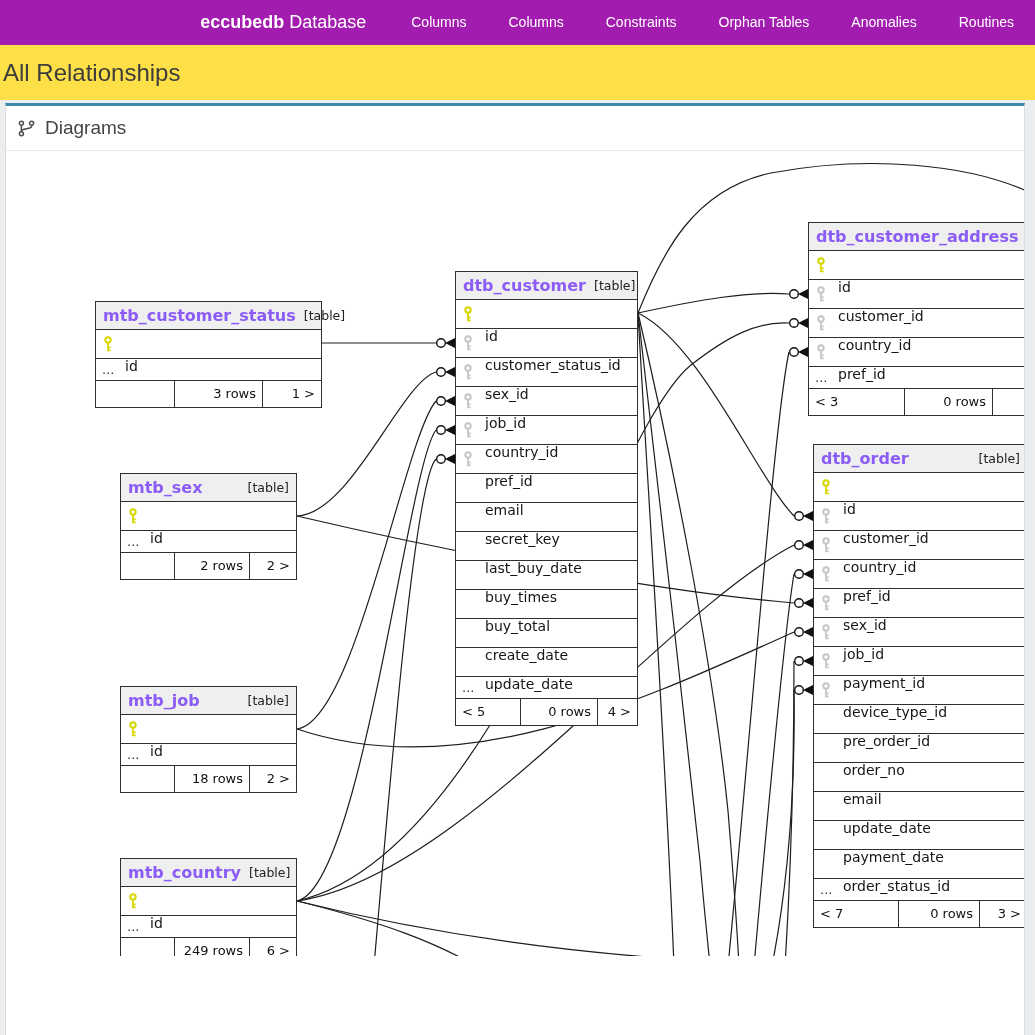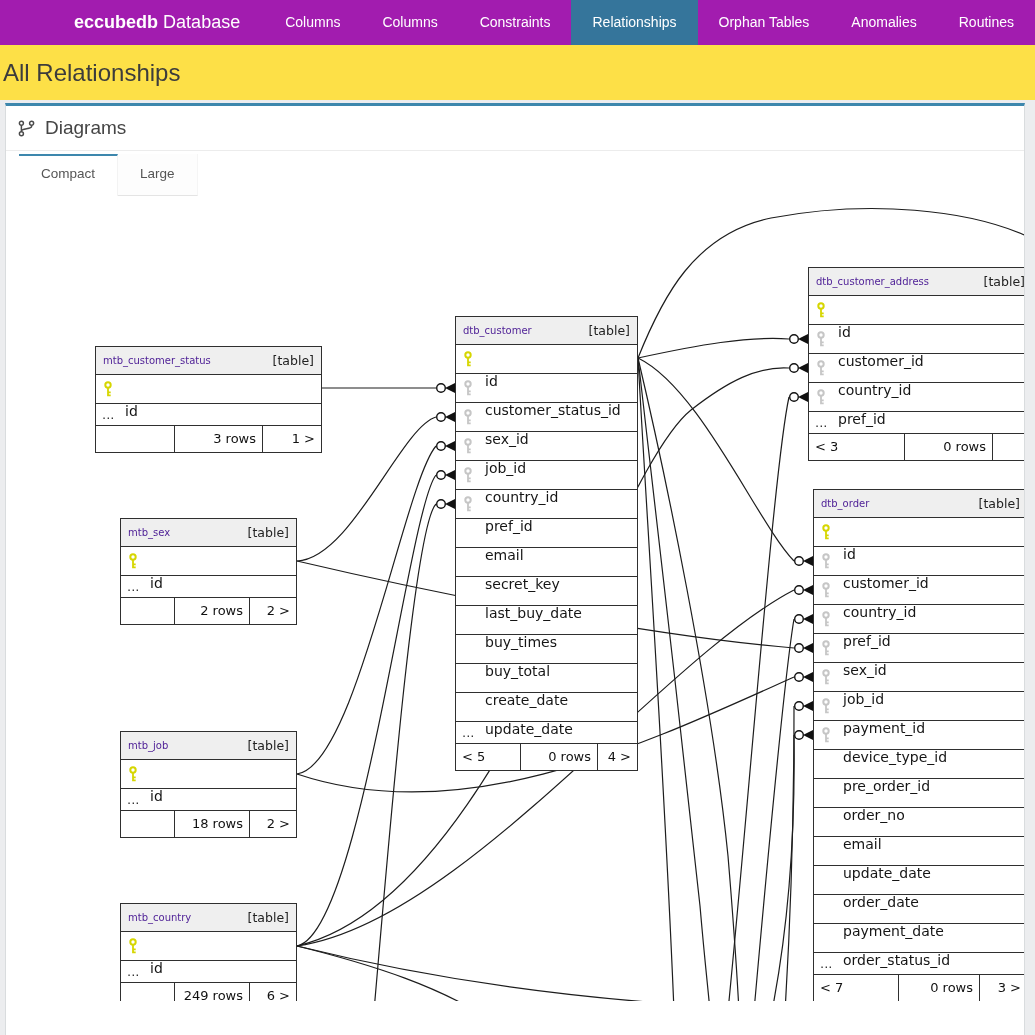--- a/index.html
+++ b/index.html
@@ -30,66 +30,61 @@
   .tab.inactive { background:#fdfdfd; border-bottom:1px solid #e4e4e4; border-right:1px solid #f5f5f5; }
 
   
   .diagram { position:relative; width:1018px; height:795px; overflow:hidden; margin-top:10px; background:#fff; }
   .diagram svg.wires { position:absolute; left:0; top:0; z-index:0; }
 
   .etable { position:absolute; background:#fff; border:1.5px solid #2f2f2f; z-index:1;
             font-family:"DejaVu Sans", sans-serif; }
   .et-head { display:flex; justify-content:space-between; align-items:center; background:#efefef;
              border-bottom:1.5px solid #2f2f2f; padding:0 7px; height:28px; }
-  .et-name { font-weight:normal; font-size:10px; color:#4c1d95; cursor:pointer; white-space:nowrap; }
+  .et-name { font-weight:bold; font-size:16px; color:#8b5cf6; cursor:pointer; white-space:nowrap; }
   .et-tag { font-size:12.5px; color:#222; white-space:nowrap; padding-left:8px; }
   .et-row { display:flex; align-items:center; height:29px; border-bottom:1px solid #2f2f2f; padding-left:7px; }
   .et-key { width:22px; display:flex; align-items:center; flex:none; }
   .et-col { font-size:14px; color:#151515; white-space:nowrap;margin-top:44px; }
   .et-dots { height:22px; line-height:21px; border-bottom:1px solid #2f2f2f; padding-left:6px;
              font-size:13px; color:#333; }
   .et-foot { display:flex; height:26px; font-size:13px; color:#111; }
   .et-foot span { display:block; padding:5px 6px; white-space:nowrap; overflow:hidden; }
   .fc2, .fc3 { border-left:1px solid #2f2f2f; text-align:right; }
   .fc3 { flex:1; }
 </style>
 </head>
 <body>
 
 <nav class="navbar">
   <div class="brand"><b>eccubedb</b><span> Database</span></div>
   <ul class="nav-items" id="nav-items">
       <li class="nav-item">Columns</li>
       <li class="nav-item">Columns</li>
       <li class="nav-item">Constraints</li>
-      <li class="nav-item active">Relationships</li>
       <li class="nav-item">Orphan Tables</li>
       <li class="nav-item">Anomalies</li>
       <li class="nav-item">Routines</li>
     </ul>
 </nav>
 
 <div class="heading-band">
   <h1>All Relationships</h1>
 </div>
 
 <div class="card">
   <div class="card-header">
     <svg width="17" height="17" viewBox="0 0 16 16">
       <circle cx="3.2" cy="3" r="1.9" fill="none" stroke="#4a4a4a" stroke-width="1.4"></circle>
       <circle cx="12.8" cy="3" r="1.9" fill="none" stroke="#4a4a4a" stroke-width="1.4"></circle>
       <circle cx="3.2" cy="13" r="1.9" fill="none" stroke="#4a4a4a" stroke-width="1.4"></circle>
       <path d="M3.2,5 v6 M12.8,5 v1.2 c0,2.6 -9.6,1.6 -9.6,4.3" fill="none" stroke="#4a4a4a" stroke-width="1.4"></path>
     </svg>
     <span>Diagrams</span>
   </div>
-  <div class="tabs" id="tabs">
-      <div class="tab active">Compact</div>
-      <div class="tab inactive">Large</div>
-    </div>
   <div class="diagram" id="diagram">
       <svg class="wires" width="1018" height="795" viewBox="0 0 1018 795">
         <path d="M316,182 L430,182" fill="none" stroke="#1d1d1d" stroke-width="1.2"></path>
         <path d="M291,355 C345,353 395,221 430,211" fill="none" stroke="#1d1d1d" stroke-width="1.2"></path>
         <path d="M291,568 C350,560 398,277 430,240" fill="none" stroke="#1d1d1d" stroke-width="1.2"></path>
         <path d="M291,740 C355,727 402,304 430,269" fill="none" stroke="#1d1d1d" stroke-width="1.2"></path>
         <path d="M368,805 C382,645 408,320 430,298" fill="none" stroke="#1d1d1d" stroke-width="1.2"></path>
         <path d="M632,152 C692,139 742,130 783,133" fill="none" stroke="#1d1d1d" stroke-width="1.2"></path>
         <path d="M632,152 C656,92 688,28 765,12 C860,-6 965,2 1029,34" fill="none" stroke="#1d1d1d" stroke-width="1.2"></path>
         <path d="M632,152 C694,182 752,318 788,355" fill="none" stroke="#1d1d1d" stroke-width="1.2"></path>
@@ -388,24 +383,20 @@
         <div class="et-row">
           <span class="et-key"></span>
           <span class="et-col">email</span>
         </div>
         <div class="et-row">
           <span class="et-key"></span>
           <span class="et-col">update_date</span>
         </div>
         <div class="et-row">
           <span class="et-key"></span>
-          <span class="et-col">order_date</span>
-        </div>
-        <div class="et-row">
-          <span class="et-key"></span>
           <span class="et-col">payment_date</span>
         </div>
         <div class="et-row">
           <span class="et-key"></span>
           <span class="et-col">order_status_id</span>
         </div>
         <div class="et-dots">...</div>
         <div class="et-foot">
           <span class="fc1" style="width:84px">&lt; 7</span>
           <span class="fc2" style="width:81px">0 rows</span>

